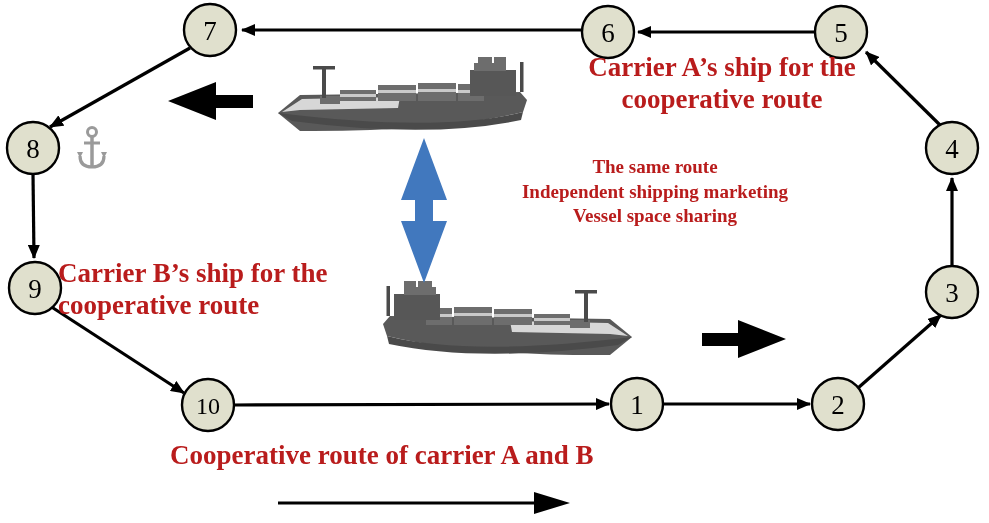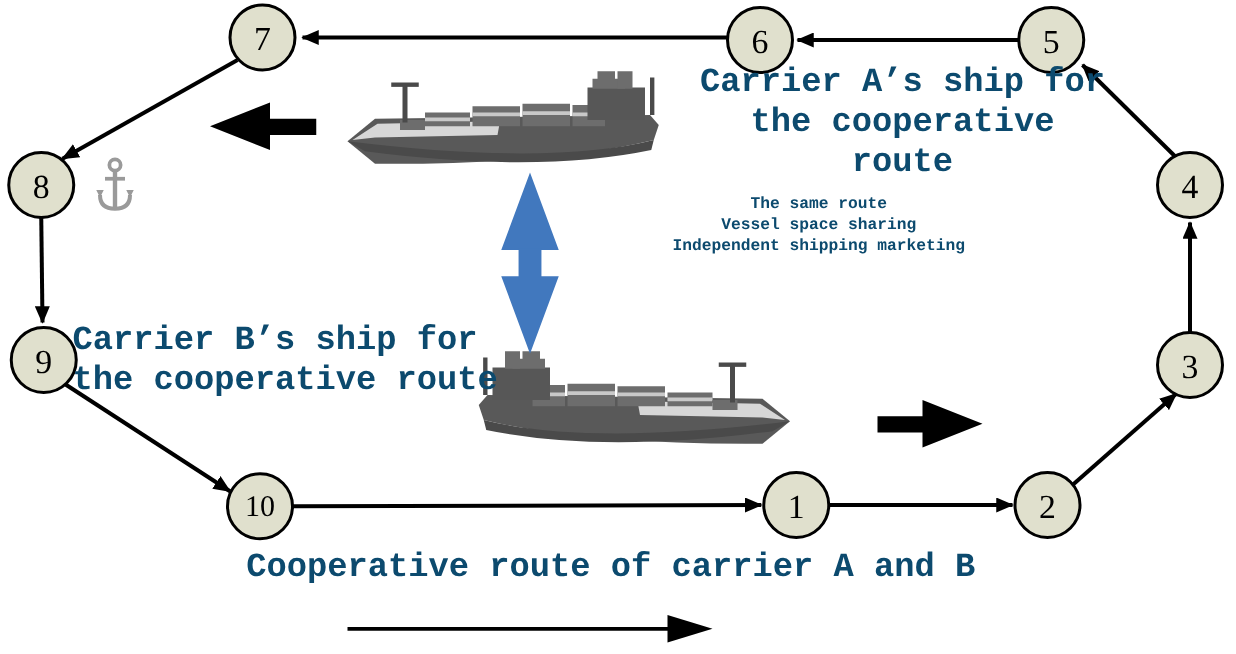--- a/index.html
+++ b/index.html
@@ -30,23 +30,23 @@
     font-weight: 400;
     fill: #000000;
     text-anchor: middle;
     dominant-baseline: central;
   }
   .node-label.two-digit {
     font-size: 24px;
   }
   .lbl {
     position: absolute;
-    font-family: Liberation Mono, monospace;
+    font-family: Liberation Serif, serif;
     font-weight: bold;
-    color: #0c4a6e;
+    color: #b91c1c;
     white-space: nowrap;
     line-height: 1.18;
   }
   #label-carrier-a {
     left: 552px;
     top: 52px;
     width: 340px;
     text-align: center;
     font-size: 27px;
     white-space: normal;
@@ -57,28 +57,28 @@
     width: 350px;
     text-align: left;
     font-size: 27px;
     white-space: normal;
   }
   #features-list {
     left: 470px;
     top: 155px;
     width: 370px;
     text-align: center;
-    font-size: 13px;
+    font-size: 19px;
     white-space: normal;
   }
   #features-list div {
     line-height: 1.30;
   }
   #caption-bottom {
-    left: 197px;
+    left: 170px;
     top: 440px;
     font-size: 27px;
   }
 </style>
 </head>
 <body>
 
 <div id="stage">
 
   <svg id="diagram-svg" viewBox="0 0 989 523">
@@ -219,19 +219,19 @@
       <path d="M534,492 L570,503 L534,514 Z" fill="#000000"></path>
     </g>
   </svg>
 
   <div class="lbl" id="label-carrier-a">Carrier A’s ship for the cooperative route</div>
 
   <div class="lbl" id="label-carrier-b">Carrier B’s ship for the cooperative route</div>
 
   <div class="lbl" id="features-list">
     <div>The same route</div>
+    <div>Independent shipping marketing</div>
     <div>Vessel space sharing</div>
-    <div>Independent shipping marketing</div>
   </div>
 
   <div class="lbl" id="caption-bottom">Cooperative route of carrier A and B</div>
 
 </div>
 
 </body></html>

